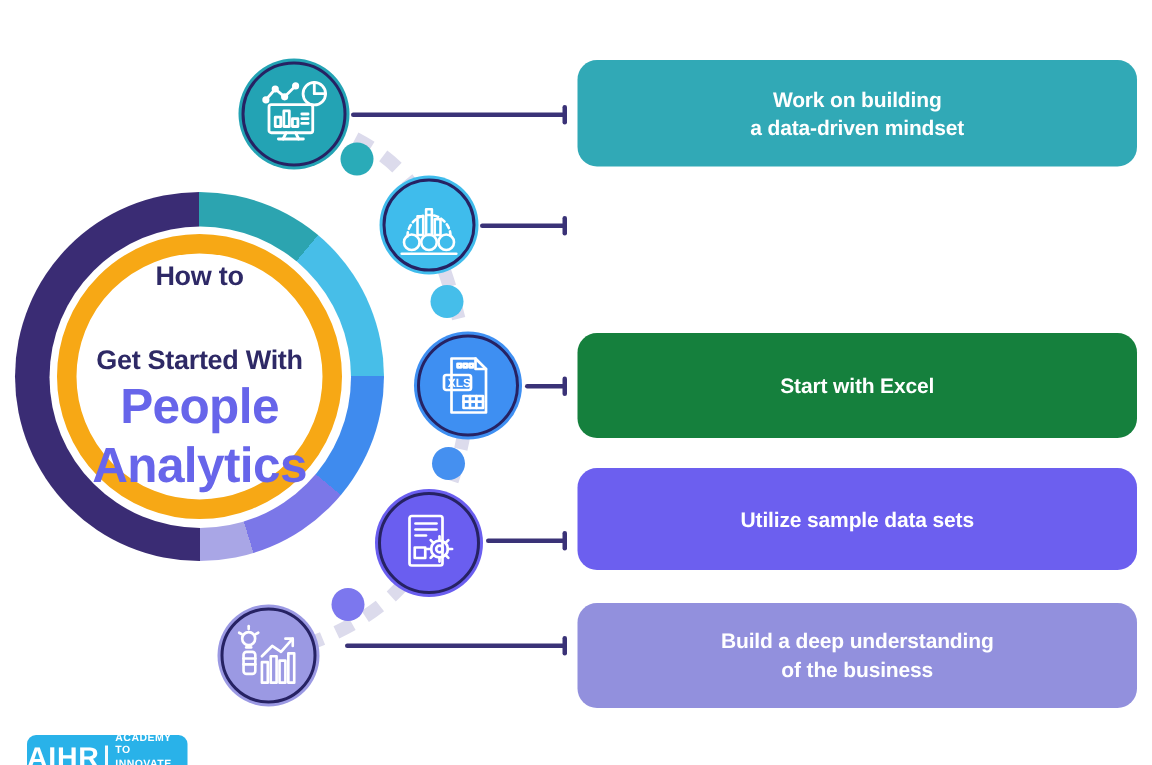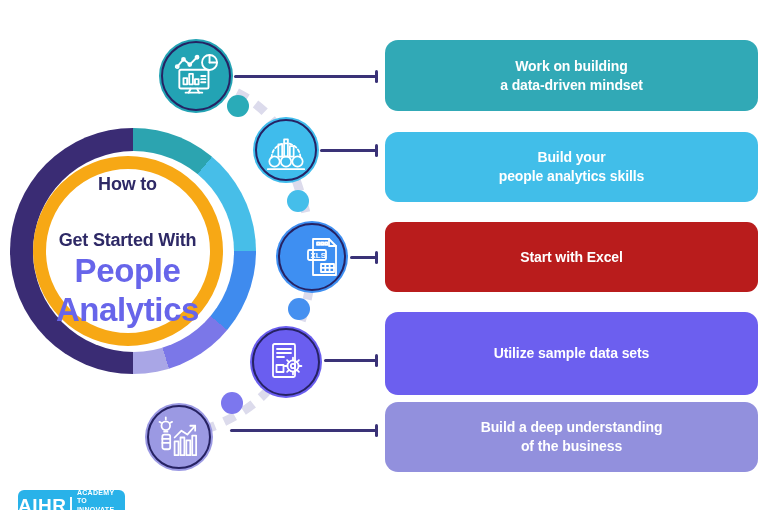--- a/index.html
+++ b/index.html
@@ -24,21 +24,21 @@
   .hub{position:absolute;left:10px;top:128px;width:246px;height:246px;border-radius:50%;z-index:2;
     background:conic-gradient(from 0deg,
       #2CA4B0 0deg 40deg,
       #47BEE8 40deg 90deg,
       #3F8BEE 90deg 130deg,
       #7B77E8 130deg 163deg,
       #A9A6E6 163deg 180deg,
       #3A2C74 180deg 360deg);
     display:flex;align-items:center;justify-content:center;
   }
-  .hub-gap{width:201px;height:201px;border-radius:50%;background:#ffffff;display:flex;align-items:center;justify-content:flex-start;}
+  .hub-gap{width:201px;height:201px;border-radius:50%;background:#ffffff;display:flex;align-items:center;justify-content:center;}
   .hub-core{width:164px;height:164px;border-radius:50%;background:#ffffff;border:13px solid #F7A815;
     display:flex;flex-direction:column;align-items:center;justify-content:center;text-align:center;}
   .hub-line-sm{font-size:18px;font-weight:700;line-height:1.25;letter-spacing:-.2px;}
   .hub-line-lg{font-size:33px;font-weight:700;line-height:1.18;letter-spacing:-.4px;}
   
   .banner{position:absolute;left:385px;width:373px;height:70px;border-radius:13px;z-index:2;
     display:flex;align-items:center;justify-content:center;text-align:center;}
   .banner-label{color:#ffffff;font-weight:700;font-size:14px;line-height:1.35;white-space:pre-line;letter-spacing:-.1px;}
   
   .logo{position:absolute;left:18px;top:490px;width:107px;height:31px;border-radius:6px;z-index:2;
@@ -92,21 +92,21 @@
       <rect x="16" y="18" width="4" height="13"></rect>
       <rect x="22" y="13" width="4" height="18"></rect>
       <rect x="28" y="20" width="4" height="11"></rect>
       <circle cx="12" cy="36" r="5.4"></circle>
       <circle cx="24" cy="36" r="5.4"></circle>
       <circle cx="36" cy="36" r="5.4"></circle>
       <line x1="5" y1="44" x2="43" y2="44"></line>
     </svg>
   </div>
 
-  <div class="step-icon" style="left: 276px; top: 221px; width: 72px; height: 72px; background: rgb(62, 143, 242); justify-content: flex-end;">
+  <div class="step-icon" style="left: 276px; top: 221px; width: 72px; height: 72px; background: rgb(62, 143, 242);">
     <span class="ring"></span>
     <svg width="48" height="48" viewBox="0 0 48 48" fill="none" stroke="#ffffff" stroke-width="1.8" stroke-linecap="round" stroke-linejoin="round">
       <path d="M13,6 h16 l7,7 v29 h-23 z"></path>
       <path d="M29,6 v7 h7"></path>
       <rect x="17" y="9.5" width="2.4" height="2.4"></rect>
         <rect x="21" y="9.5" width="2.4" height="2.4"></rect>
         <rect x="25" y="9.5" width="2.4" height="2.4"></rect>
       <rect x="8" y="17" width="18" height="10" rx="1.5"></rect>
       <text x="10.5" y="24.8" font-family="Liberation Sans, sans-serif" font-size="8" font-weight="bold" fill="#ffffff" stroke="none">XLS</text>
       <rect x="21" y="31" width="13" height="8"></rect>
@@ -173,28 +173,24 @@
         <div class="hub-line-lg" style="color: rgb(103, 101, 234);">People</div>
         <div class="hub-line-lg" style="color: rgb(103, 101, 234);">Analytics</div>
       </div>
     </div>
   </div>
 
   <div class="banner" style="top: 40px; height: 71px; background: rgb(49, 169, 182);">
     <span class="banner-label">Work on building
 a data-driven mindset</span>
   </div>
-  <div class="banner" style="top: 132px; background: rgb(65, 190, 233);">
-    <span class="banner-label">Build your
-people analytics skills</span>
-  </div>
-  <div class="banner" style="top: 222px; background: #b91c1c; border-radius: 11px;">
+  <div class="banner" style="top: 222px; background: #15803d;">
     <span class="banner-label">Start with Excel</span>
   </div>
-  <div class="banner" style="top: 312px; height: 83px; background: rgb(108, 95, 239);">
+  <div class="banner" style="top: 312px; height: 68px; background: rgb(108, 95, 239);">
     <span class="banner-label">Utilize sample data sets</span>
   </div>
   <div class="banner" style="top: 402px; background: rgb(146, 144, 221);">
     <span class="banner-label">Build a deep understanding
 of the business</span>
   </div>
 
   <div class="logo" style="background: rgb(41, 178, 233);">
     <span class="logo-brand">AIHR</span>
     <span class="logo-divider"></span>

